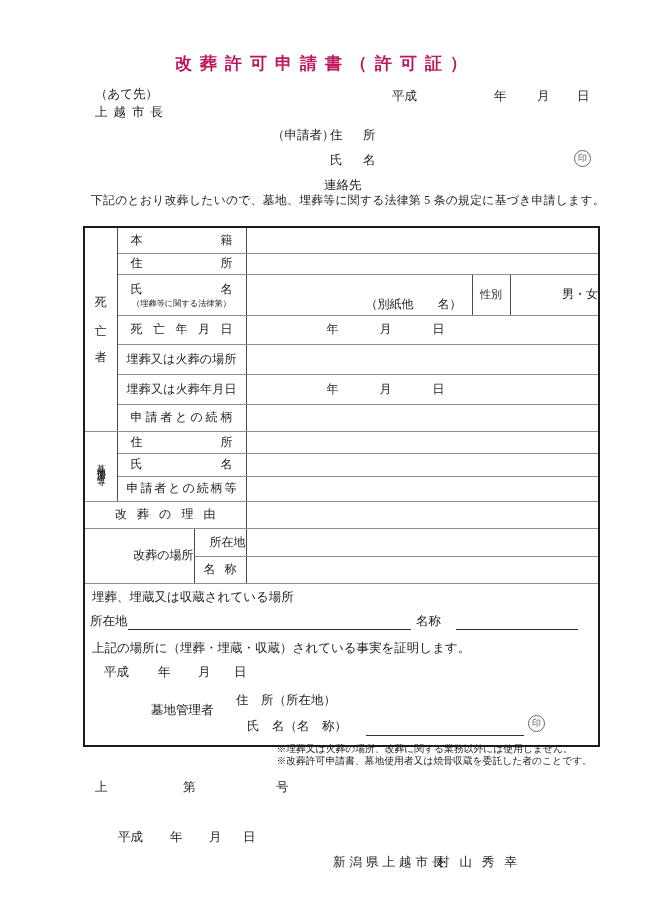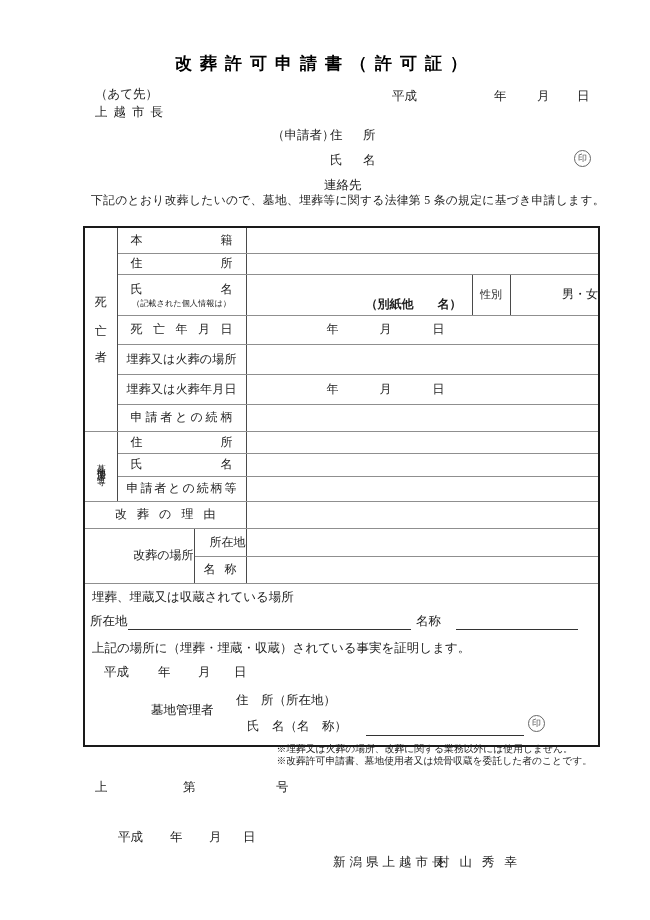--- a/index.html
+++ b/index.html
@@ -4,21 +4,21 @@
 <style>
   html,body{margin:0;padding:0;background:#e8e8e8;}
   .page{
     position:relative;width:650px;height:920px;background:#ffffff;
     margin:0 auto;overflow:hidden;color:#1c1c1c;
     font-family:"Liberation Serif","DejaVu Serif",serif;
   }
   .abs{position:absolute;white-space:nowrap;}
   .title{
     top:52px;left:0;width:650px;text-align:center;
-    font-size:17px;font-weight:bold;letter-spacing:8px;color:#000000;
+    font-size:17px;font-weight:bold;letter-spacing:8px;color:#be185d;
   }
   .t12{font-size:12.5px;}
   .t11{font-size:11.8px;}
   .seal{
     display:inline-block;width:15px;height:15px;border:1px solid #666;
     border-radius:50%;color:#555;font-size:9px;line-height:15px;
     text-align:center;vertical-align:middle;
   }
   
   table.form{
@@ -36,21 +36,21 @@
   .vtext{
     writing-mode:vertical-rl;text-orientation:upright;
     display:inline-block;line-height:1;
   }
   .v-dead{font-size:12px;letter-spacing:27px;}
   .v-user{font-size:9px;letter-spacing:2.5px;}
   .jl{text-align:justify;text-align-last:justify;padding:0 13px;}
   .jl-tight{text-align:justify;text-align-last:justify;padding:0 9px;}
   .jl-wide{text-align:justify;text-align-last:justify;padding:0 30px;}
   .sub{font-size:8.2px;text-align:center;letter-spacing:0;padding:0 2px;color:#222;}
-  .namecell{position:relative;font-weight:bold;}
+  .namecell{position:relative;}
   .namehint{position:absolute;right:10px;bottom:2px;font-size:12px;}
   .dateval{display:flex;gap:41px;padding-left:80px;}
   .center{text-align:right;}
   .sexlab{font-size:11px;text-align:center;}
   td.bottom{position:relative;}
   .uline{border-bottom:1px solid #333;display:inline-block;}
   .note-block{
     top:743px;right:58px;text-align:left;
     font-size:9.8px;line-height:11.5px;color:#222;white-space:nowrap;
   }
@@ -97,21 +97,21 @@
     </tr>
     <tr style="height:21px">
       <td colspan="2">
             <div class="jl">住所</div>
           </td>
       <td colspan="3"></td>
     </tr>
     <tr style="height:41px">
       <td colspan="2">
         <div class="jl">氏名</div>
-        <div class="sub">（記載された個人情報は）</div>
+        <div class="sub">（埋葬等に関する法律第）</div>
       </td>
       <td class="namecell">
         <span class="namehint">（別紙他　　名）</span>
       </td>
       <td class="sexlab">性別</td>
       <td class="center">男・女</td>
     </tr>
     <tr style="height:29px">
       <td colspan="2">
             <div class="jl">死亡年月日</div>

